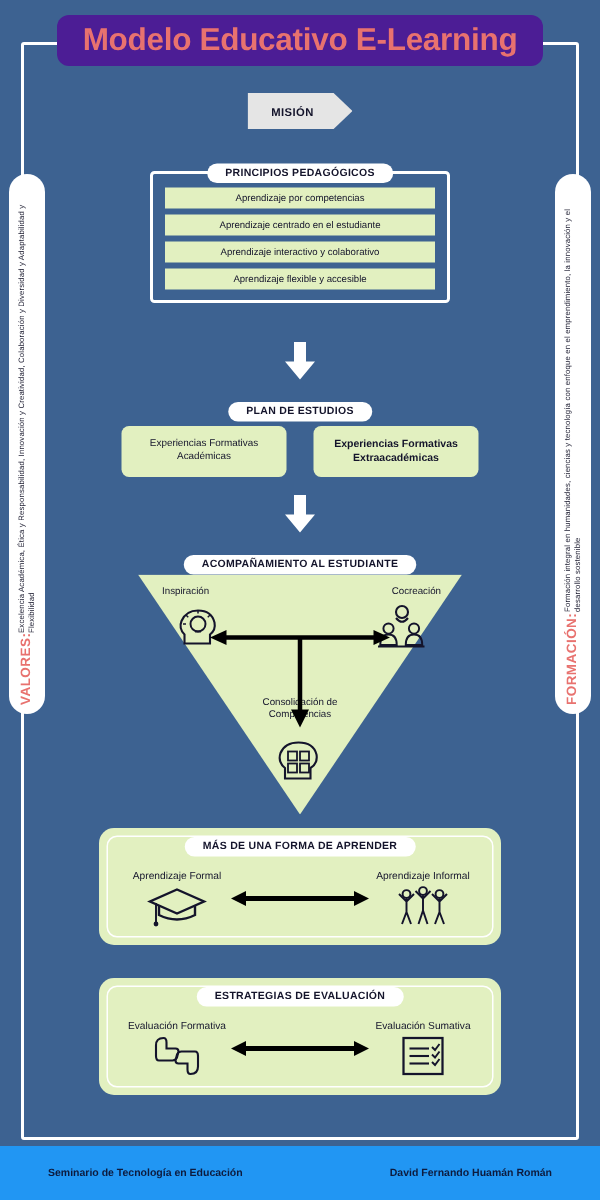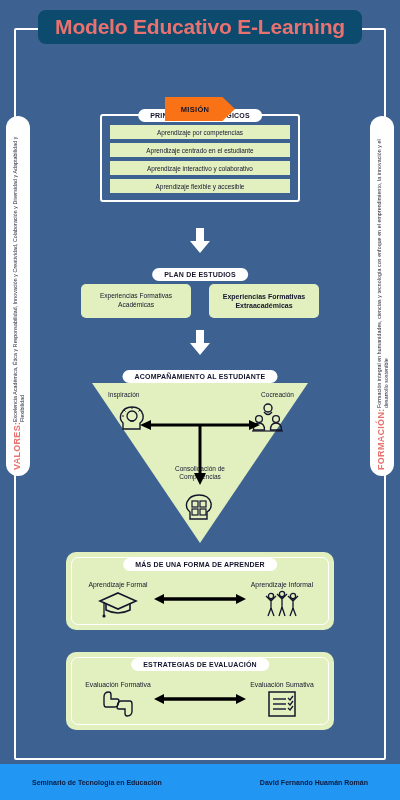--- a/index.html
+++ b/index.html
@@ -17,21 +17,21 @@
     border: 2px solid #ffffff;
     border-radius: 2px;
     pointer-events: none;
   }
 
   
   .title-pill {
     position: absolute;
     left: 38px; top: 10px;
     width: 324px; height: 34px;
-    background: #0c4a6e;
+    background: #4c1d95;
     border-radius: 8px;
     display: flex; align-items: center; justify-content: center;
     z-index: 5;
   }
   .title-pill span {
     color: #e8726f;
     font-size: 21px;
     font-weight: bold;
     letter-spacing: -0.2px;
     white-space: nowrap;
@@ -86,26 +86,25 @@
     white-space: nowrap;
   }
 
   
   .mv-row {
     position: absolute; top: 62px; left: 0; width: 400px;
     display: flex; justify-content: center; gap: 50px;
     z-index: 3;
   }
   .chev {
-    background: #f97316;
+    background: #e5e5e5;
     height: 24px; width: 70px;
     display: flex; align-items: center; justify-content: center;
     color: #14142b; font-size: 7.5px; font-weight: bold;
     letter-spacing: 0.3px;
-    margin-top: 35px;
   }
   .chev-r { clip-path: polygon(0 0, 82% 0, 100% 50%, 82% 100%, 0 100%); padding-right:10px;}
   .chev-l { clip-path: polygon(18% 0, 100% 0, 100% 100%, 18% 100%, 0 50%); padding-left:10px;}
 
   
   .principios {
     position: absolute; left: 100px; top: 114px;
     width: 200px; height: 88px;
     border: 2px solid #ffffff;
     border-radius: 3px;

